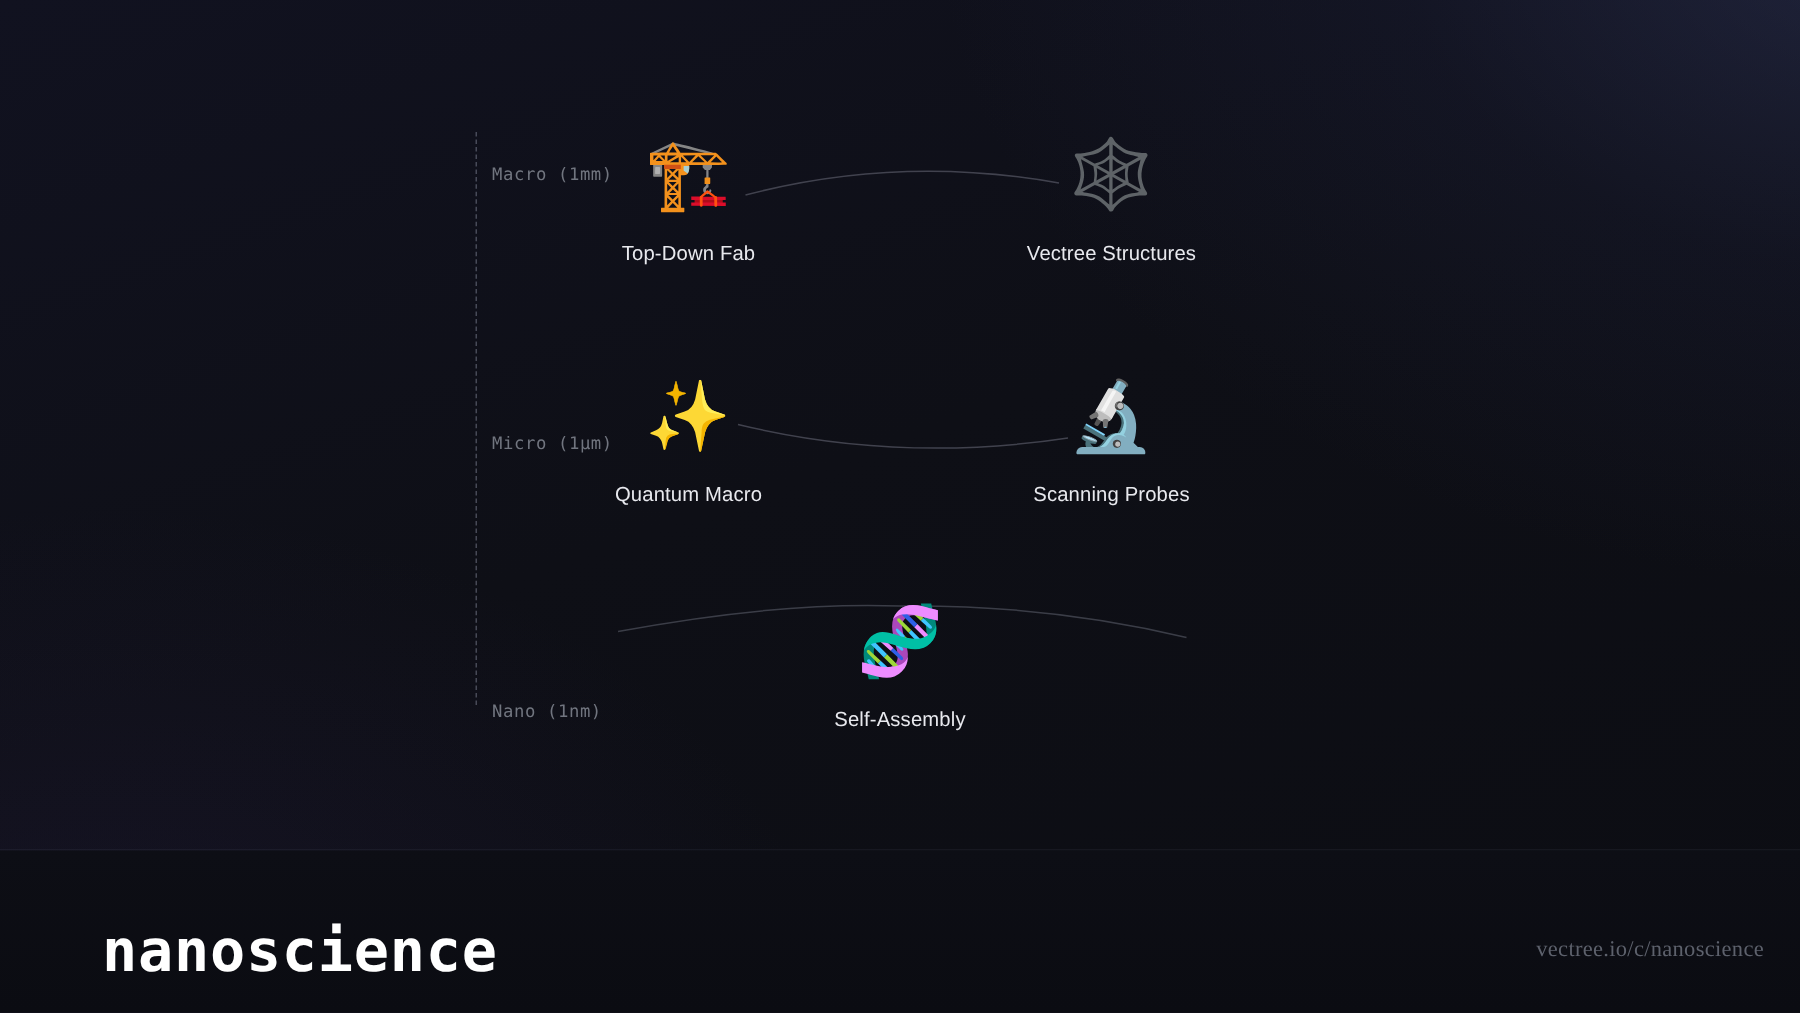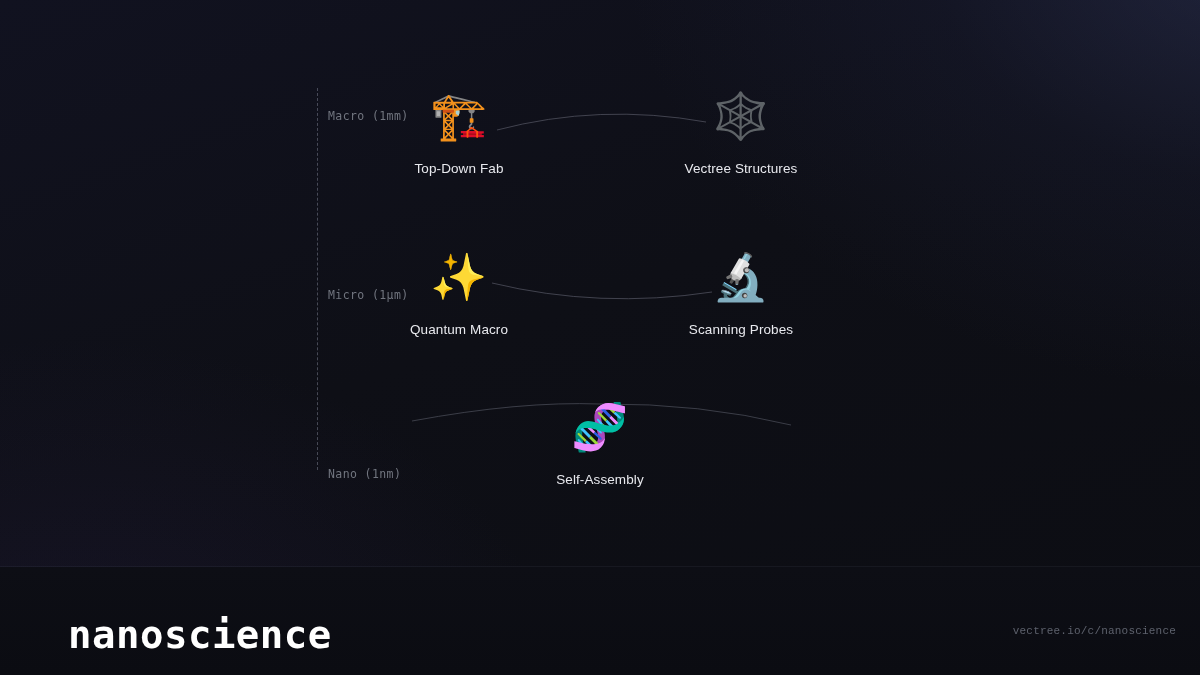--- a/index.html
+++ b/index.html
@@ -141,22 +141,22 @@
     letter-spacing: 0.5px;
     color: #ffffff;
     line-height: 1;
     margin-left: 44px;
   }
 
   #footer-url {
     position: absolute;
     right: 24px;
     top: 58px;
-    font-family: Liberation Mono, monospace;
-    font-size: 11px;
+    font-family: Liberation Serif, serif;
+    font-size: 15px;
     letter-spacing: 0.2px;
     color: #5d616c;
     white-space: nowrap;
   }
 </style>
 </head>
 <body>
 
 <div id="stage">
 

